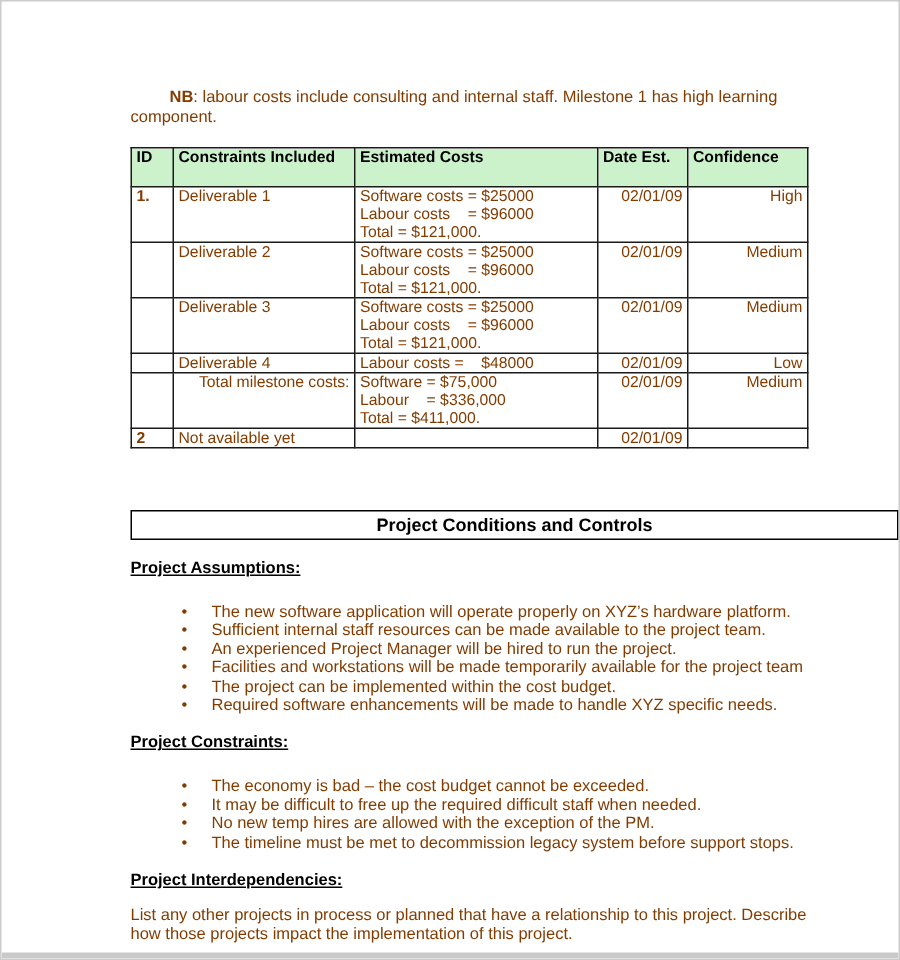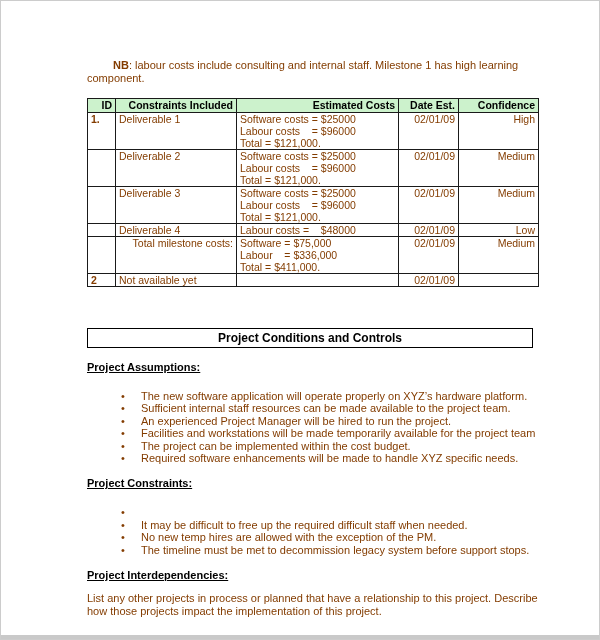--- a/index.html
+++ b/index.html
@@ -47,37 +47,37 @@
   }
   table.cost-table th,table.cost-table td{
     border:1px solid var(--table-border);
     padding:0 3px;
     vertical-align:top;
     overflow:hidden;
   }
   table.cost-table th{
     background:var(--table-header-bg);
     color:var(--heading-text);
-    font-weight:bold;text-align:right;
-    height:14px;
+    font-weight:bold;text-align:left;
+    height:26px;
   }
   .col-id{width:28px;}
   .col-del{width:121px;}
   .col-cost{width:162px;}
   .col-date{width:60px;}
   .col-conf{width:80px;}
   td.id-cell{font-weight:bold;}
   td.cost-cell{white-space:pre-wrap;}
   td.center{text-align:right;}
   td.total-label{text-align:right;}
   .row-h3 td{height:37px;}
   .row-h1 td{height:13px;}
   .conditions-box{
     margin-top:41px;
-    width:446px;
+    width:512px;
     border:1px solid #000;
     text-align:center;
     font-weight:bold;
     font-size:12px;line-height:16px;
     color:var(--heading-text);
     padding:1px 0;
   }
   .section-heading{margin-top:13px;margin-bottom:10px;}
   .bullet-list{margin-left:32px;margin-bottom:2px;}
   .bullet-row{display:flex;line-height:12.4px;}
@@ -192,20 +192,21 @@
           <span class="dot">•</span>
           <span>Required software enhancements will be made to handle XYZ specific needs.</span>
         </div>
     </div>
 
     <div class="doc-heading section-heading">Project Constraints:</div>
     <div class="gap-sm"></div>
     <div class="bullet-list">
       <div class="bullet-row">
           <span class="dot">•</span>
+          <span>The economy is bad – the cost budget cannot be exceeded.</span>
         </div>
       <div class="bullet-row">
           <span class="dot">•</span>
           <span>It may be difficult to free up the required difficult staff when needed.</span>
         </div>
       <div class="bullet-row">
           <span class="dot">•</span>
           <span>No new temp hires are allowed with the exception of the PM.</span>
         </div>
       <div class="bullet-row">

